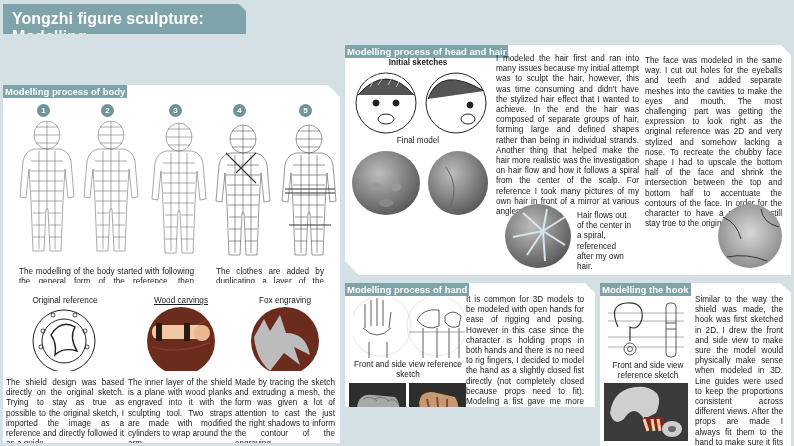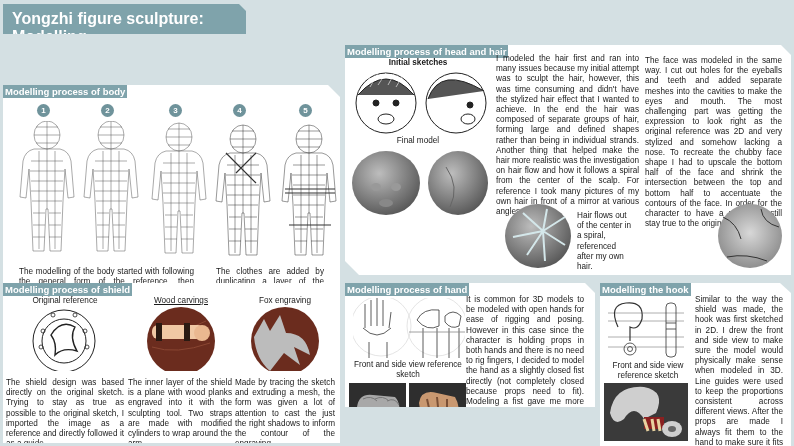--- a/index.html
+++ b/index.html
@@ -126,21 +126,20 @@
             <stop offset="1" stop-color="#888"></stop>
           </radialGradient>
         </defs>
       <circle cx="33" cy="33" r="32" fill="url(#gn)"></circle>
       <path d="M6 14 Q20 20 24 36 M10 54 Q30 50 50 58 M44 6 Q46 20 62 24" stroke="#333" stroke-width="1" fill="none"></path>
     </svg>
   </div>
 </div>
 
 <div class="panel p-shield">
-  <div class="sec-title">Modelling process of shield</div>
 
   <div class="cap" style="left:12px;top:13px;width:100px;">Original reference</div>
   <div class="fig" style="left:28px;top:24px;">
     <svg width="66" height="64" viewBox="0 0 66 64" fill="none" stroke="#222" stroke-width="1">
       <circle cx="33" cy="34" r="31"></circle>
       <circle cx="33" cy="34" r="22"></circle>
       <path d="M20 28 Q30 12 44 20 Q38 30 46 44 Q32 40 24 48 Q26 36 20 28 Z" stroke-width="1.4"></path>
       <g stroke-width="0.8">
           <circle cx="12" cy="24" r="2"></circle>
           <circle cx="10" cy="40" r="2"></circle>

